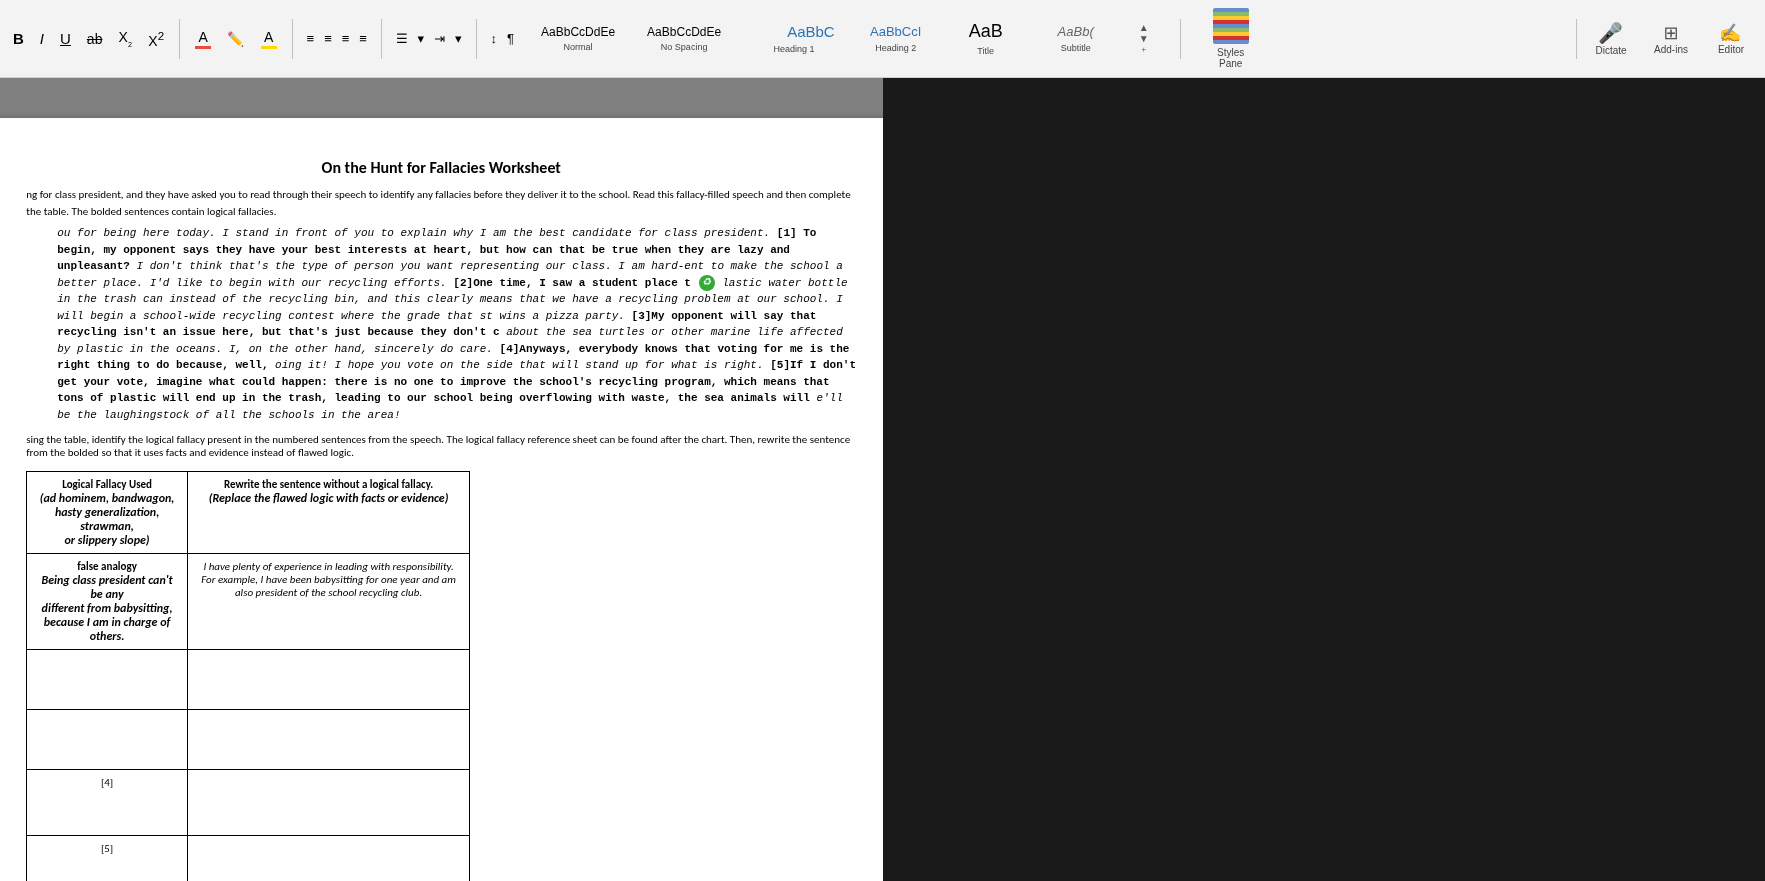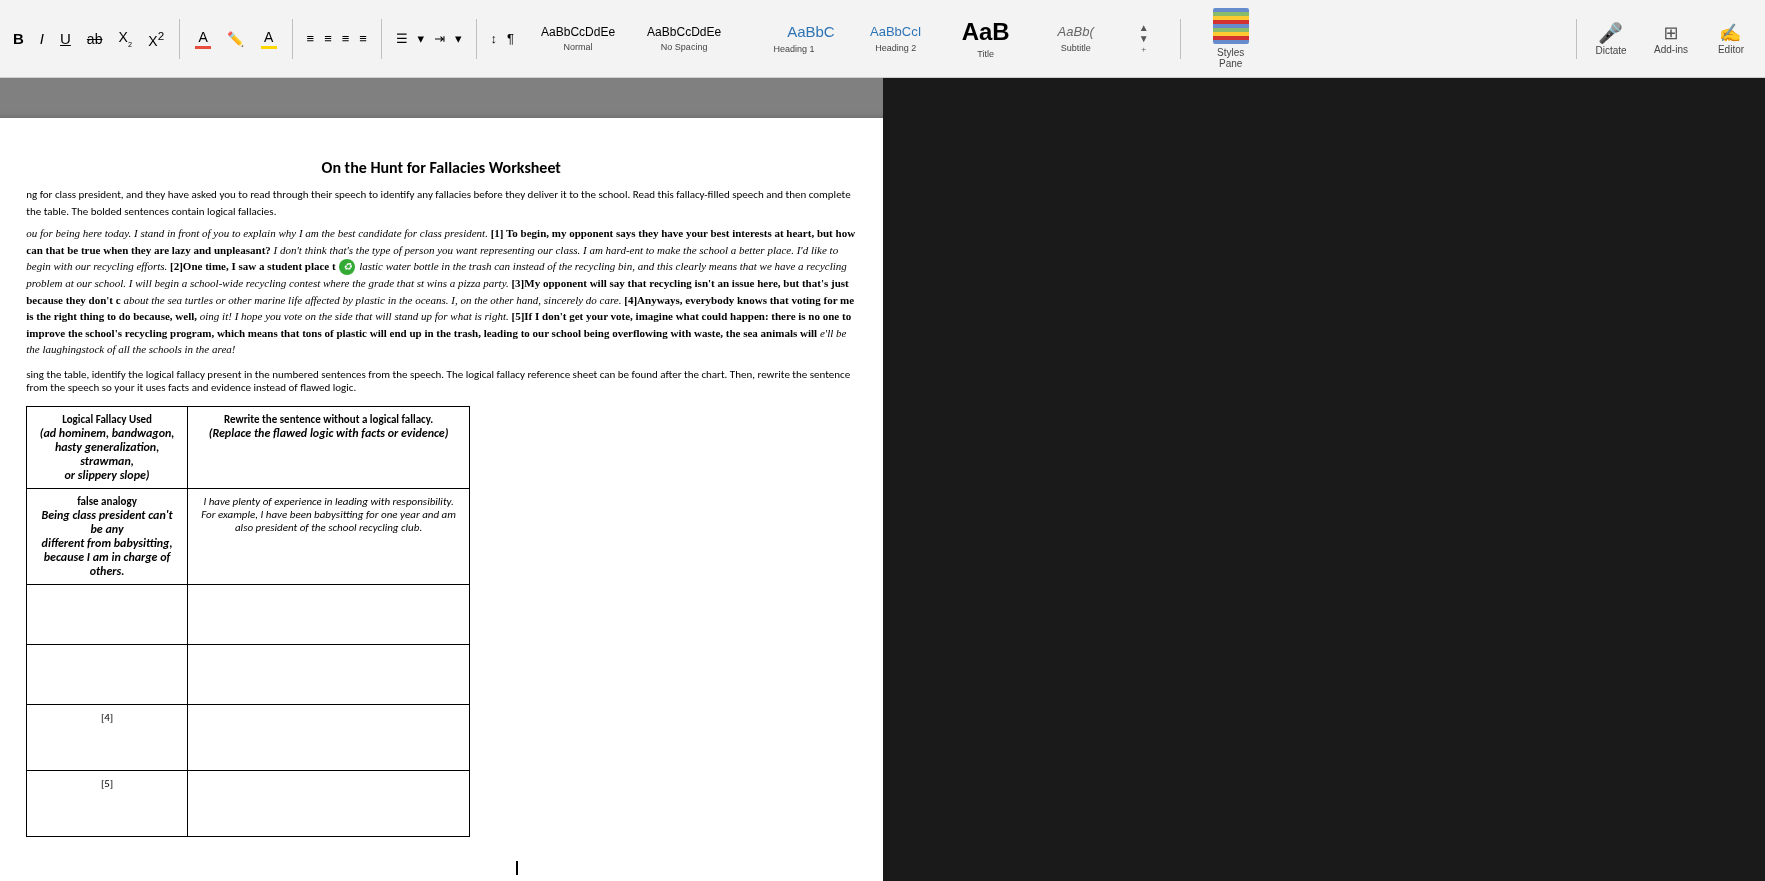--- a/index.html
+++ b/index.html
@@ -86,21 +86,21 @@
     .style-label {
       font-size: 9px;
       color: #444;
       margin-top: 3px;
     }
 
     .normal-preview { font-size: 12px; }
     .nospacing-preview { font-size: 12px; }
     .h1-preview { font-size: 15px; color: #2e74b5; margin-left: 34px; }
     .h2-preview { font-size: 13px; color: #2e74b5; }
-    .title-preview { font-size: 24px; font-weight: bold; }
+    .title-preview { font-size: 18px; font-weight: normal; }
     .subtitle-preview { font-size: 13px; color: #666; font-style: italic; }
 
     .styles-more-btn {
       display: flex;
       flex-direction: column;
       align-items: center;
       justify-content: center;
       width: 28px;
       height: 68px;
       cursor: pointer;
@@ -177,22 +177,23 @@
       font-size: 11px;
       line-height: 1.5;
       margin-bottom: 5px;
       font-family: 'Calibri', Arial, sans-serif;
     }
 
     .doc-body {
       font-size: 11px;
       line-height: 1.5;
       margin-bottom: 10px;
-      font-family: Liberation Serif, serif;
+      font-family: Liberation Mono, monospace;
       font-style: italic;
+      margin-left: 31px;
     }
 
     .doc-body strong {
       font-weight: bold;
       font-style: normal;
     }
 
     .doc-instruction {
       font-size: 11px;
       margin-bottom: 12px;
@@ -495,21 +496,21 @@
           <strong>[3]My opponent will say that recycling isn't an issue here, but that's just because they don't c</strong>
           <span>about the sea turtles or other marine life affected by plastic in the oceans.</span>
           <span> I, on the other hand, sincerely do care. </span>
           <strong>[4]Anyways, everybody knows that voting for me is the right thing to do because, well,</strong>
           <span> oing it! I hope you vote on the side that will stand up for what is right. </span>
           <strong>[5]If I don't get your vote, imagine what could happen: there is no one to improve the school's recycling program, which means that tons of plastic will end up in the trash, leading to our school being overflowing with waste, the sea animals will</strong>
           <span> e'll be the laughingstock of all the schools in the area!</span>
         </div>
 
         <div class="doc-instruction">
-          <span>sing the table, identify the logical fallacy present in the numbered sentences from the speech.  The logical fallacy reference sheet can be found after the chart. Then, rewrite the sentence from the speech so your it uses facts and evidence instead of flawed logic.</span>
+          <span>sing the table, identify the logical fallacy present in the numbered sentences from the speech.  The logical fallacy reference sheet can be found after the chart. Then, rewrite the sentence from the bolded so that it uses facts and evidence instead of flawed logic.</span>
         </div>
 
         <table class="worksheet-table">
           <tbody>
 
             <tr>
               <td class="col-left header-row">
                 <span class="cell-label">Logical Fallacy Used</span><br>
                 <span class="cell-sublabel">(ad hominem, bandwagon,<br>hasty generalization, strawman,<br>or slippery slope)</span>
               </td>

